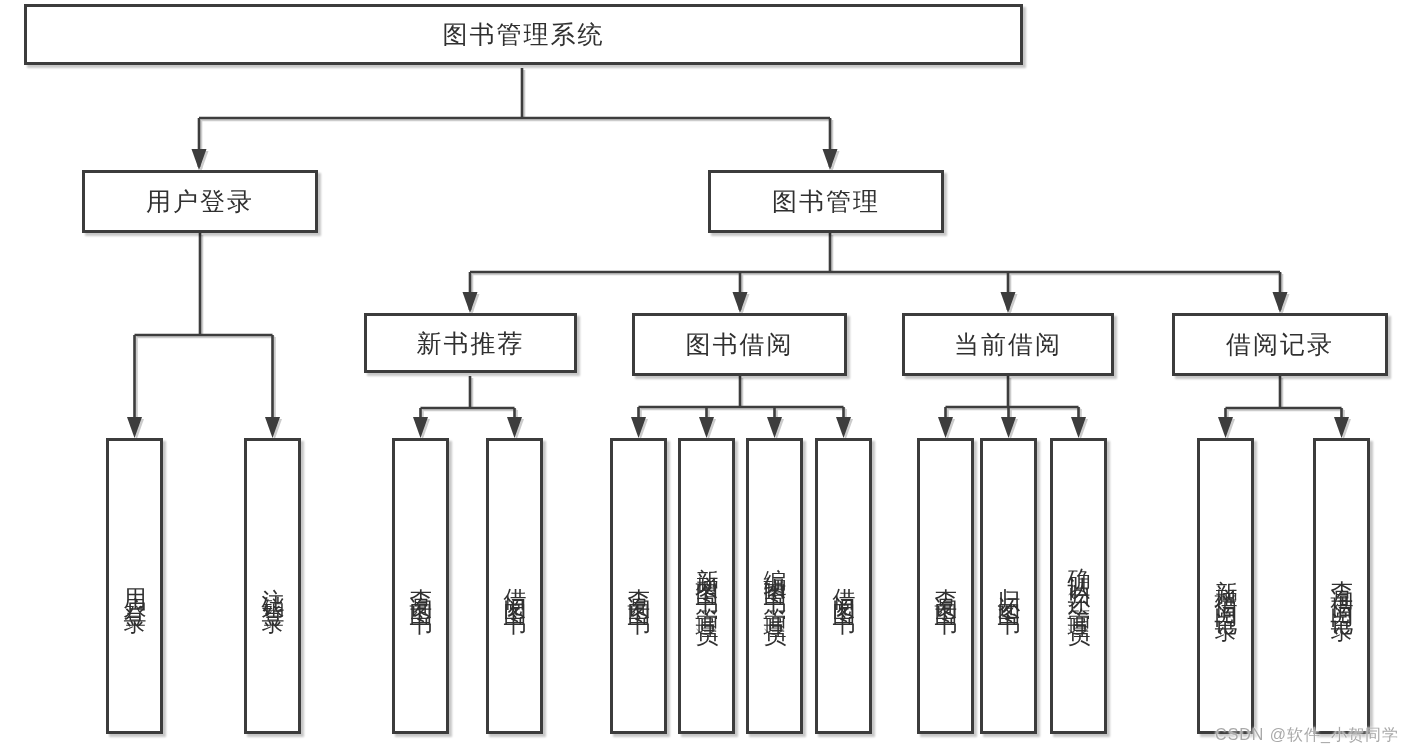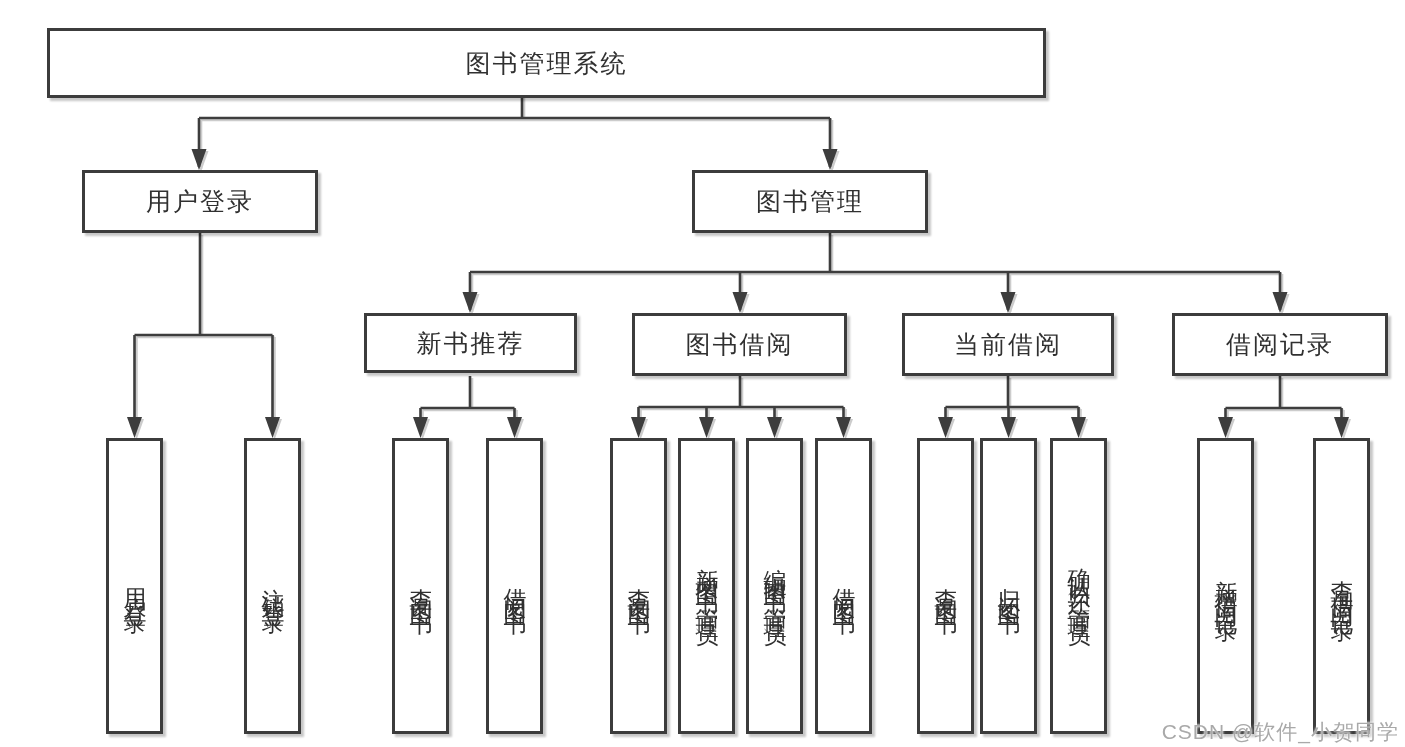--- a/index.html
+++ b/index.html
@@ -17,21 +17,21 @@
     box-shadow:2.5px 2.5px 2px rgba(0,0,0,0.22);
   }
   .h-node{font-size:25px;letter-spacing:2px;white-space:nowrap;}
   .leaf{width:57px;height:296px;top:438px;}
   .vtext{
     writing-mode:vertical-rl;text-orientation:mixed;
     font-size:23px;line-height:1.3;letter-spacing:8px;white-space:nowrap;
   }
   .watermark{
     position:absolute;right:6px;bottom:1px;z-index:3;
-    font-size:21px;letter-spacing:1px;color:#a9a9a9;
+    font-size:16px;letter-spacing:1px;color:#a9a9a9;
     text-shadow:0 0 3px #ffffff,0 0 2px #ffffff;white-space:nowrap;
   }
 </style>
 </head>
 <body>
 
 <div class="canvas">
 
   <svg class="wires" width="1405" height="747" viewBox="0 0 1405 747">
     <defs>
@@ -73,24 +73,24 @@
         <path d="M836 417 H851 L843.5 438 Z"></path>
         <path d="M938 417 H953 L945.5 438 Z"></path>
         <path d="M1001 417 H1016 L1008.5 438 Z"></path>
         <path d="M1071 417 H1086 L1078.5 438 Z"></path>
         <path d="M1218 417 H1233 L1225.5 438 Z"></path>
         <path d="M1334 417 H1349 L1341.5 438 Z"></path>
       </g>
     </g>
   </svg>
 
-  <div class="node h-node" style="left:24px;top:28px;width:999px;height:70px;margin-left:23px;">图书管理系统</div>
+  <div class="node h-node" style="left:24px;top:4px;width:999px;height:61px;">图书管理系统</div>
 
   <div class="node h-node" style="left:82px;top:170px;width:236px;height:63px;">用户登录</div>
-  <div class="node h-node" style="left:692px;top:170px;width:236px;height:63px;">图书管理</div>
+  <div class="node h-node" style="left:708px;top:170px;width:236px;height:63px;">图书管理</div>
 
   <div class="node h-node" style="left:364px;top:313px;width:213px;height:60px;">新书推荐</div>
   <div class="node h-node" style="left:632px;top:313px;width:215px;height:63px;">图书借阅</div>
   <div class="node h-node" style="left:902px;top:313px;width:212px;height:63px;">当前借阅</div>
   <div class="node h-node" style="left:1172px;top:313px;width:216px;height:63px;">借阅记录</div>
 
   <div class="node leaf" style="left:106px;">
     <span class="vtext">用户登录</span>
   </div>
   <div class="node leaf" style="left:244px;">

